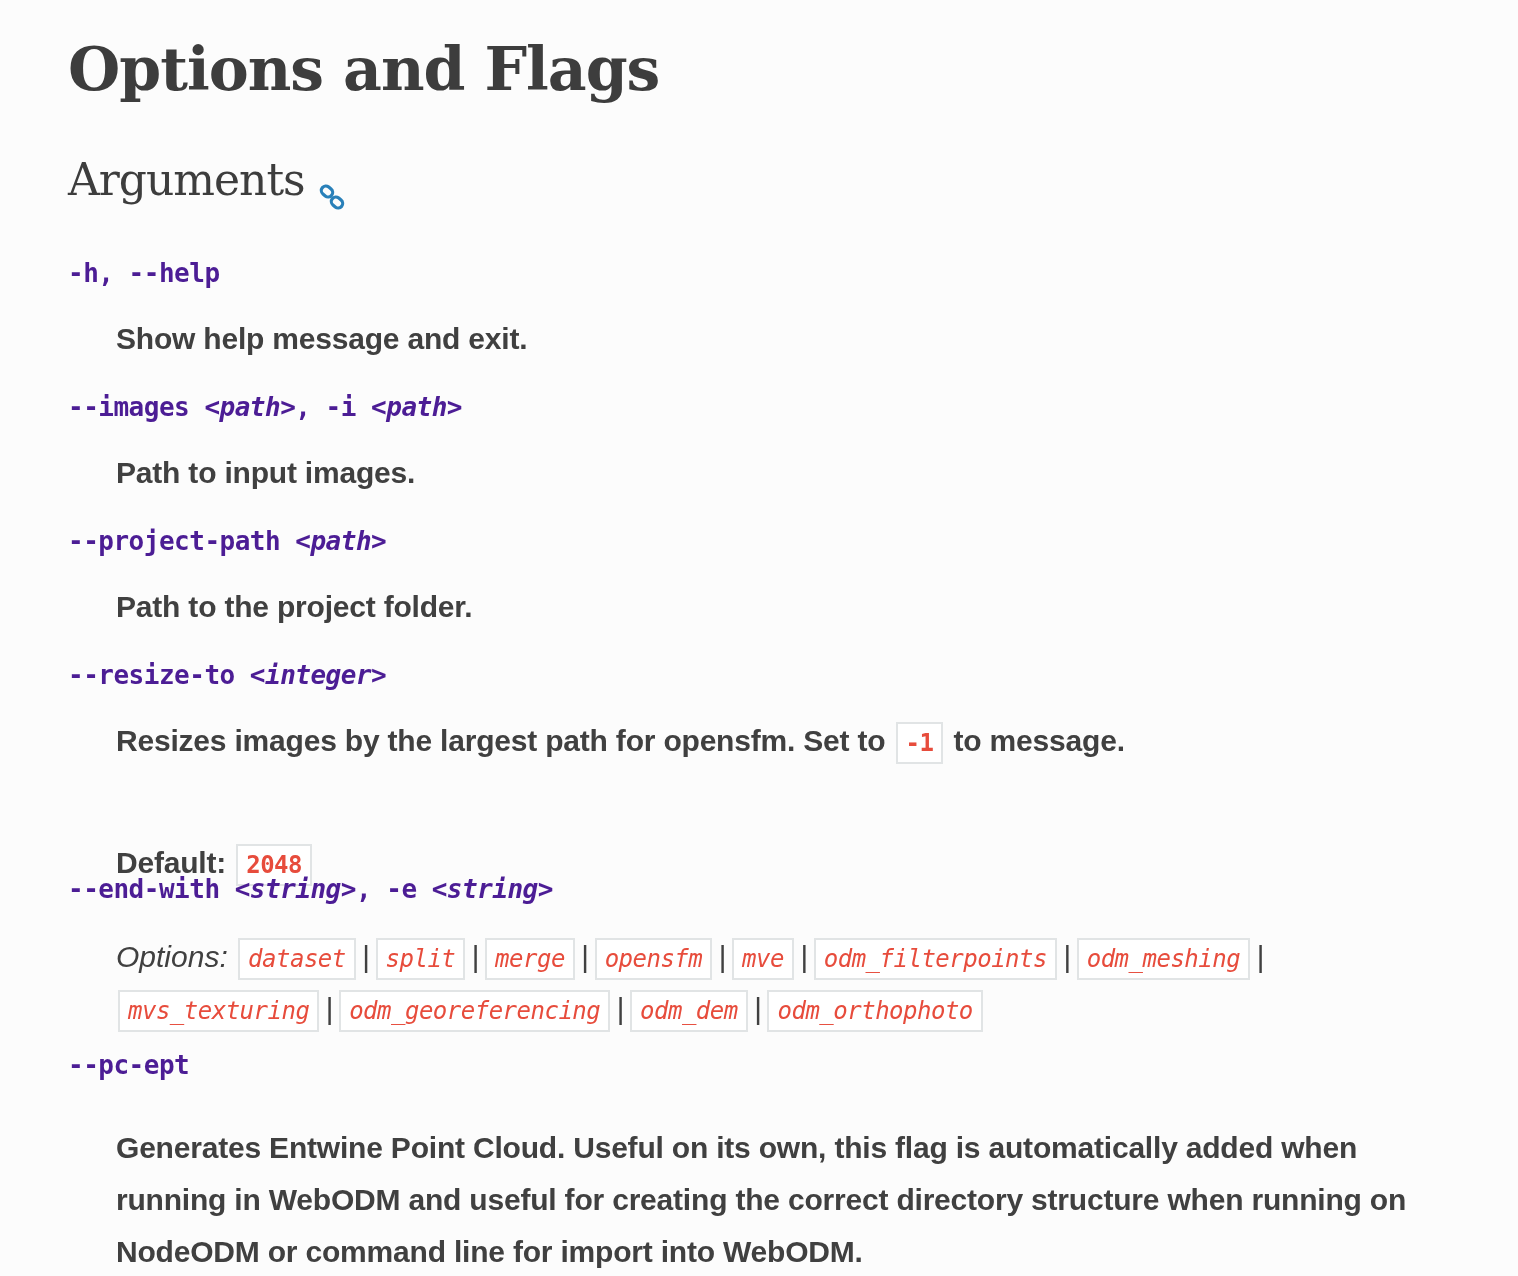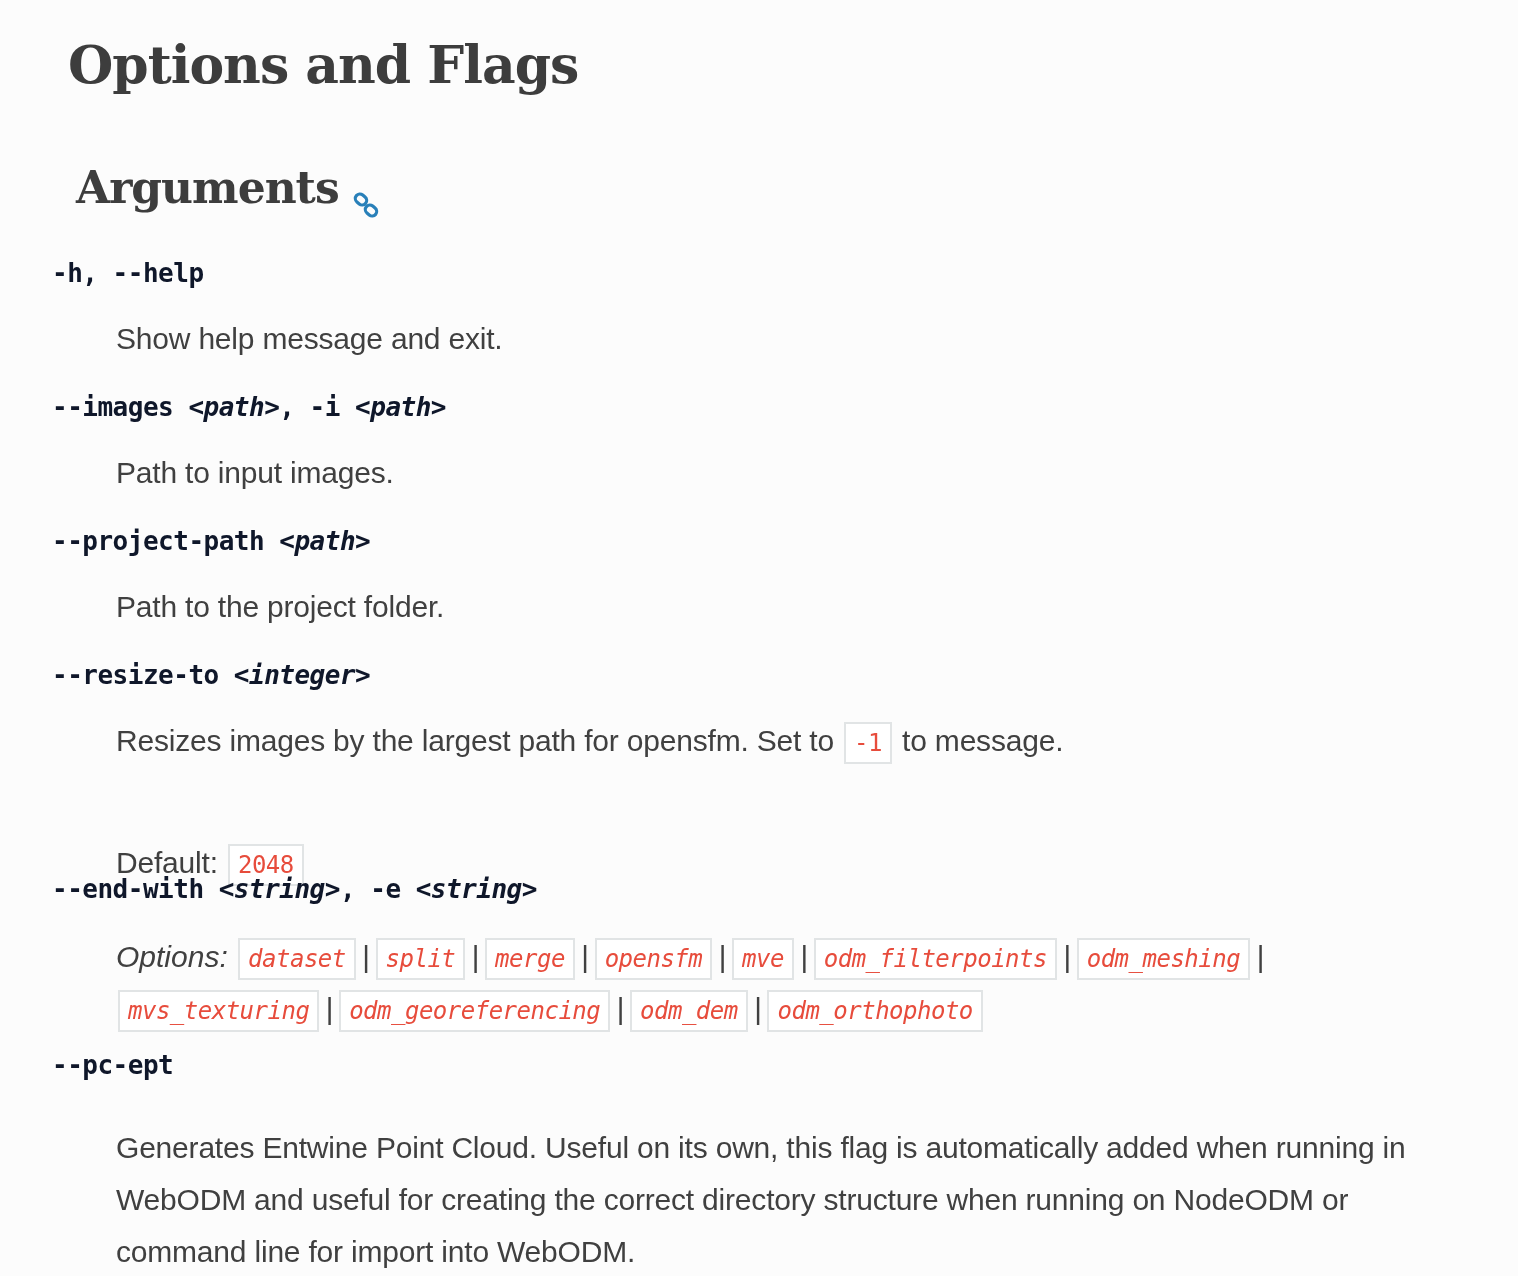--- a/index.html
+++ b/index.html
@@ -5,39 +5,39 @@
   html, body { margin: 0; padding: 0; }
   body {
     width: 1518px; height: 1276px; overflow: hidden;
     background: #fcfcfc; color: #404040;
     font-family: "Liberation Sans", "DejaVu Sans", sans-serif;
   }
   .content { position: relative; padding-left: 68px; }
   h1 {
     margin: 0; position: absolute; top: 34px; left: 68px;
     font-family: "DejaVu Serif", "Liberation Serif", serif;
-    font-weight: bold; font-size: 52px; letter-spacing: -1px; color: #3d3d3d;
+    font-weight: bold; font-size: 60px; letter-spacing: -1px; color: #3d3d3d;
   }
   h2 {
-    margin: 8px; position: absolute; top: 154px; left: 68px;
+    margin: 0; position: absolute; top: 154px; left: 68px;
     font-family: "DejaVu Serif", "Liberation Serif", serif;
-    font-weight: bold; font-size: 44px; letter-spacing: -1px; color: #3d3d3d;
+    font-weight: normal; font-size: 44px; letter-spacing: -1px; color: #3d3d3d;
     display: flex; align-items: center;
   }
   .link-icon { display: inline-block; margin-left: 14px; margin-top: 10px; width: 28px; height: 28px; }
   .opt {
-    position: absolute; left: 52px;
+    position: absolute; left: 68px;
     font-family: "DejaVu Sans Mono", "Liberation Mono", monospace;
-    font-weight: bold; font-size: 26px; color: #0f172a; white-space: nowrap;
+    font-weight: bold; font-size: 26px; color: #4c1d95; white-space: nowrap;
     letter-spacing: -0.5px;
   }
   .opt em { font-style: italic; }
   .desc {
     position: absolute; left: 116px;
-    font-size: 30px; color: #404040; white-space: nowrap; letter-spacing: -0.2px;
+    font-size: 30px; color: #404040; white-space: nowrap; letter-spacing: -0.2px; font-weight: bold;
   }
   .desc.wrap { white-space: normal; width: 1310px; line-height: 52px; }
   code.lit {
     font-family: "DejaVu Sans Mono", "Liberation Mono", monospace;
     font-size: 24px; color: #e74c3c;
     background: #ffffff; border: 2px solid #e1e4e5;
     padding: 4px 8px; margin: 0 2px; letter-spacing: -0.5px;
     display: inline-block; line-height: 30px; vertical-align: middle;
   }
   .sep { color: #404040; margin: 0 4px; }

